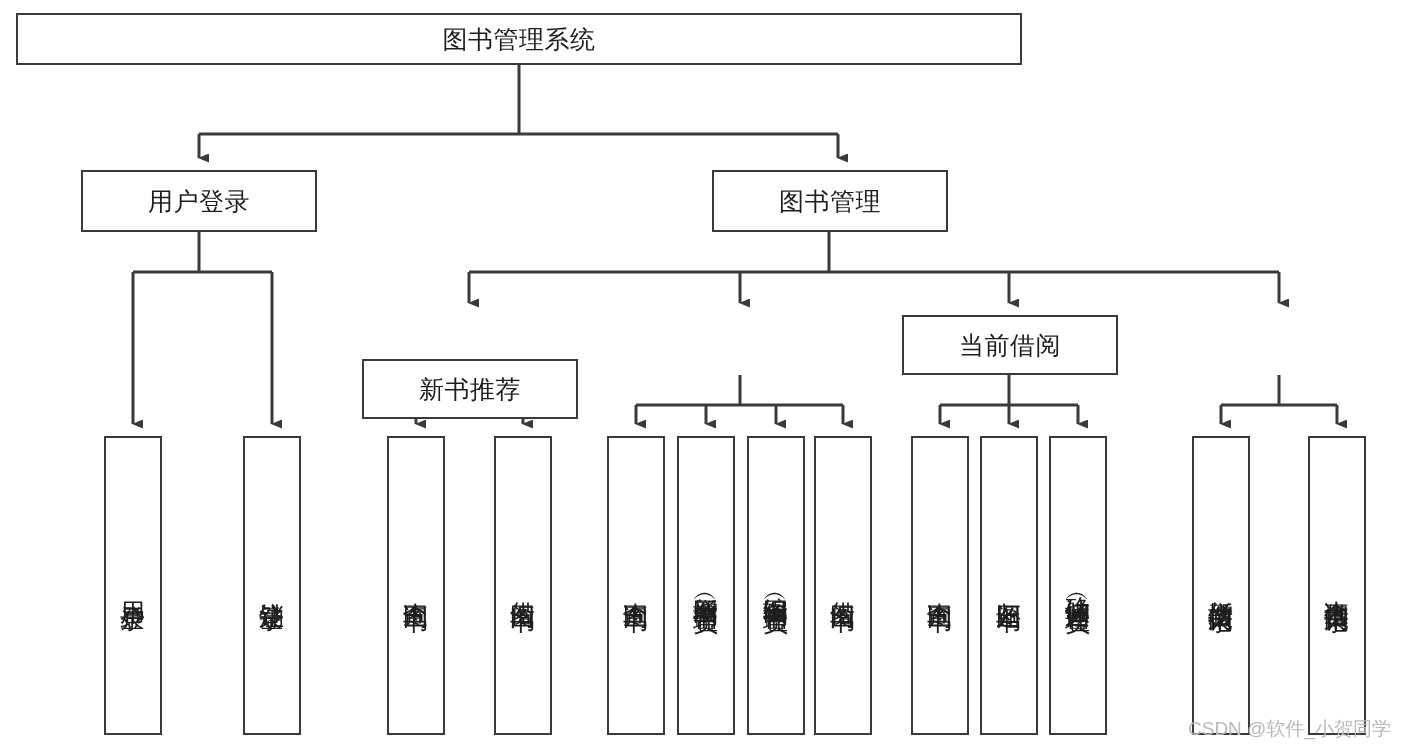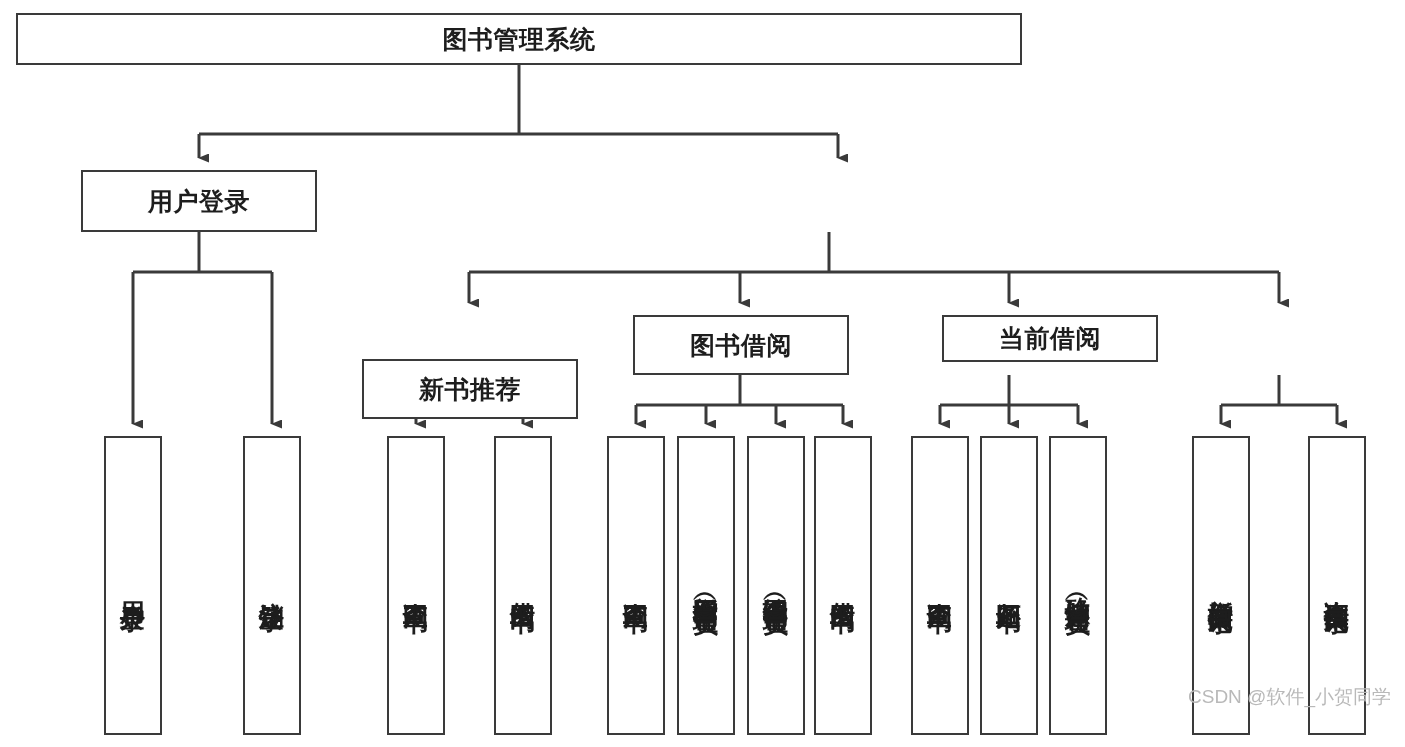--- a/index.html
+++ b/index.html
@@ -34,21 +34,20 @@
     display: flex;
     align-items: center;
     justify-content: center;
     color: #1d1d1d;
     z-index: 2;
   }
   .node .label {
     display: block;
     line-height: 1.16;
     letter-spacing: 0.5px;
-    font-weight: bold;
   }
   .node.h .label {
     font-size: 25px;
   }
   .node.root .label {
     font-size: 25px;
   }
   .node.v {
     align-items: center;
     justify-content: center;
@@ -58,21 +57,21 @@
     writing-mode: vertical-rl;
     text-orientation: upright;
     font-size: 25px;
     line-height: 1.12;
     letter-spacing: 2px;
     max-height: 100%;
   }
   .watermark {
     position: absolute;
     left: 1188px;
-    top: 684px;
+    top: 716px;
     font-size: 19px;
     color: #b9b9b9;
     white-space: nowrap;
     z-index: 5;
     font-family: "Liberation Sans", "DejaVu Sans", sans-serif;
   }
 </style>
 </head>
 <body>
 
@@ -129,28 +128,28 @@
     </g>
   </svg>
 
   <div class="node h root" style="left:16px; top:13px; width:1006px; height:52px;">
     <span class="label">图书管理系统</span>
   </div>
 
   <div class="node h" style="left:81px; top:170px; width:236px; height:62px;">
     <span class="label">用户登录</span>
   </div>
+  <div class="node h" style="left:712px; top:170px; width:236px; height:62px;">
+    <span class="label">图书管理</span>
+  </div>
 
   <div class="node h" style="left:362px; top:315px; width:216px; height:60px;margin-top:44px;">
     <span class="label">新书推荐</span>
   </div>
-  <div class="node h" style="left:633px; top:315px; width:216px; height:60px;">
-    <span class="label">图书借阅</span>
-  </div>
-  <div class="node h" style="left:902px; top:315px; width:216px; height:47px;margin-left:40px;">
+  <div class="node h" style="left:902px; top:315px; width:216px; height:60px;">
     <span class="label">当前借阅</span>
   </div>
 
   <div class="node v" style="left:104px; top:436px; width:58px; height:299px;">
     <span class="label">用户登录</span>
   </div>
   <div class="node v" style="left:243px; top:436px; width:58px; height:299px;">
     <span class="label">注销登录</span>
   </div>
 

